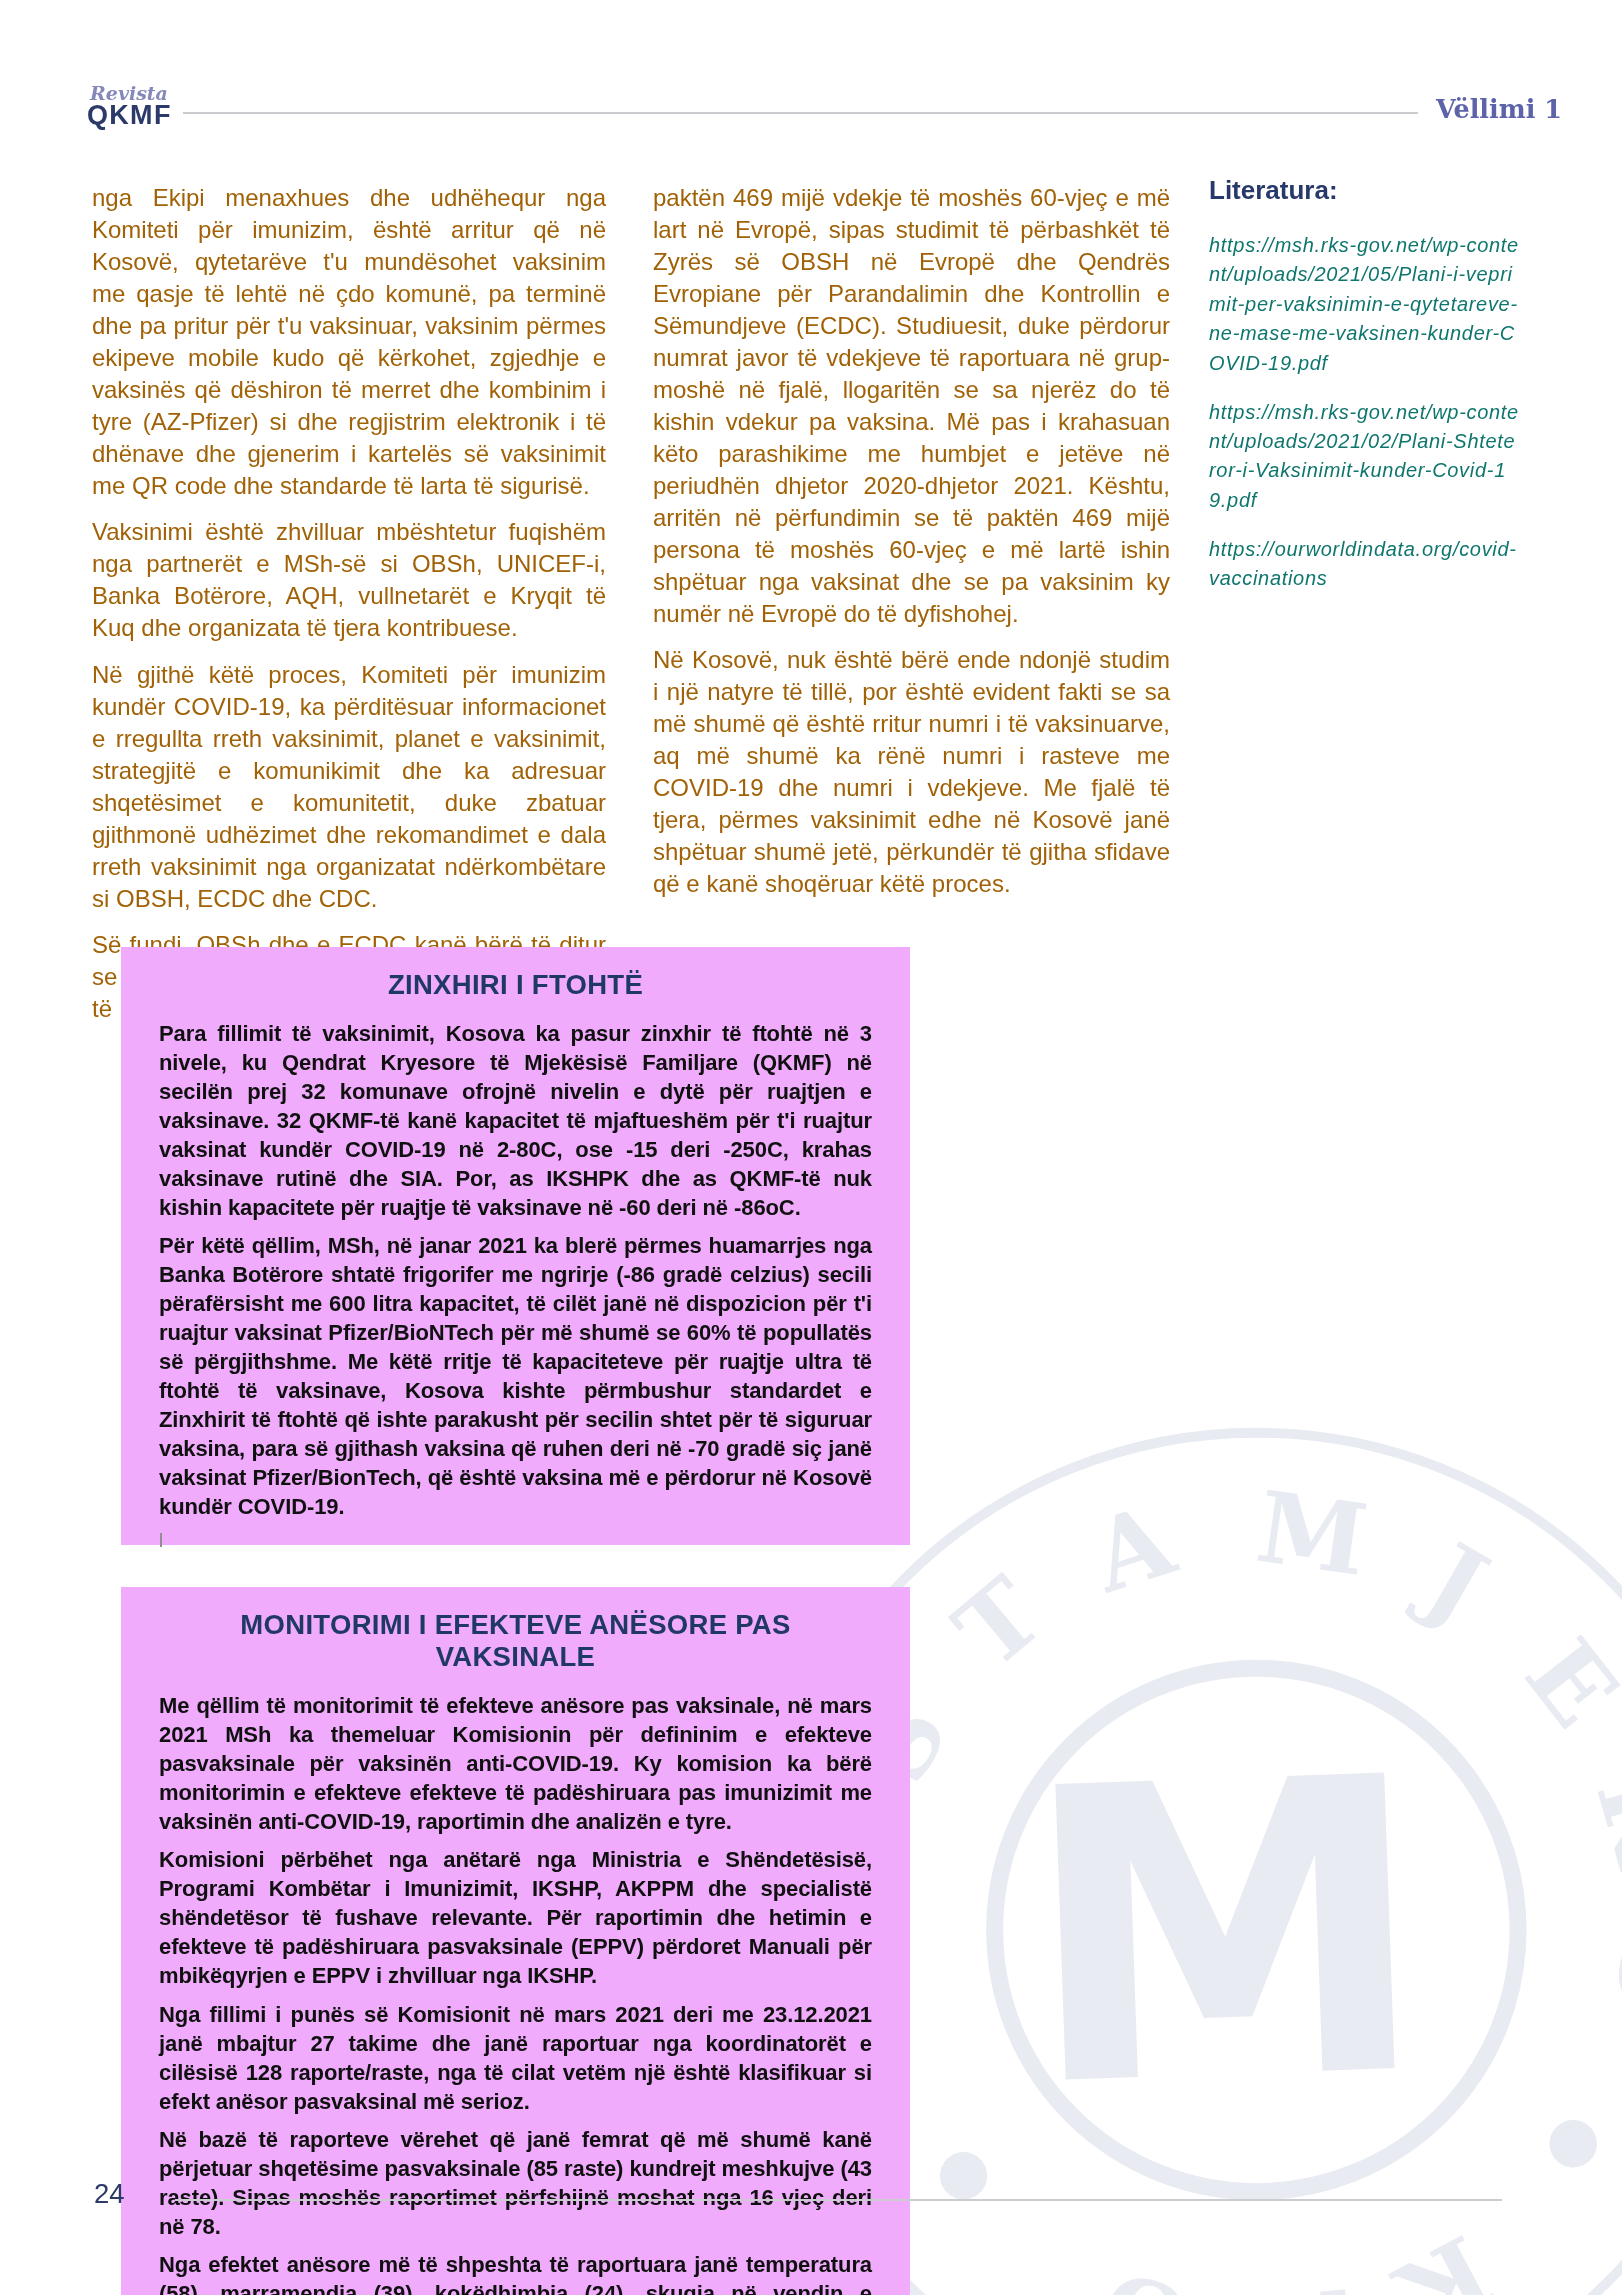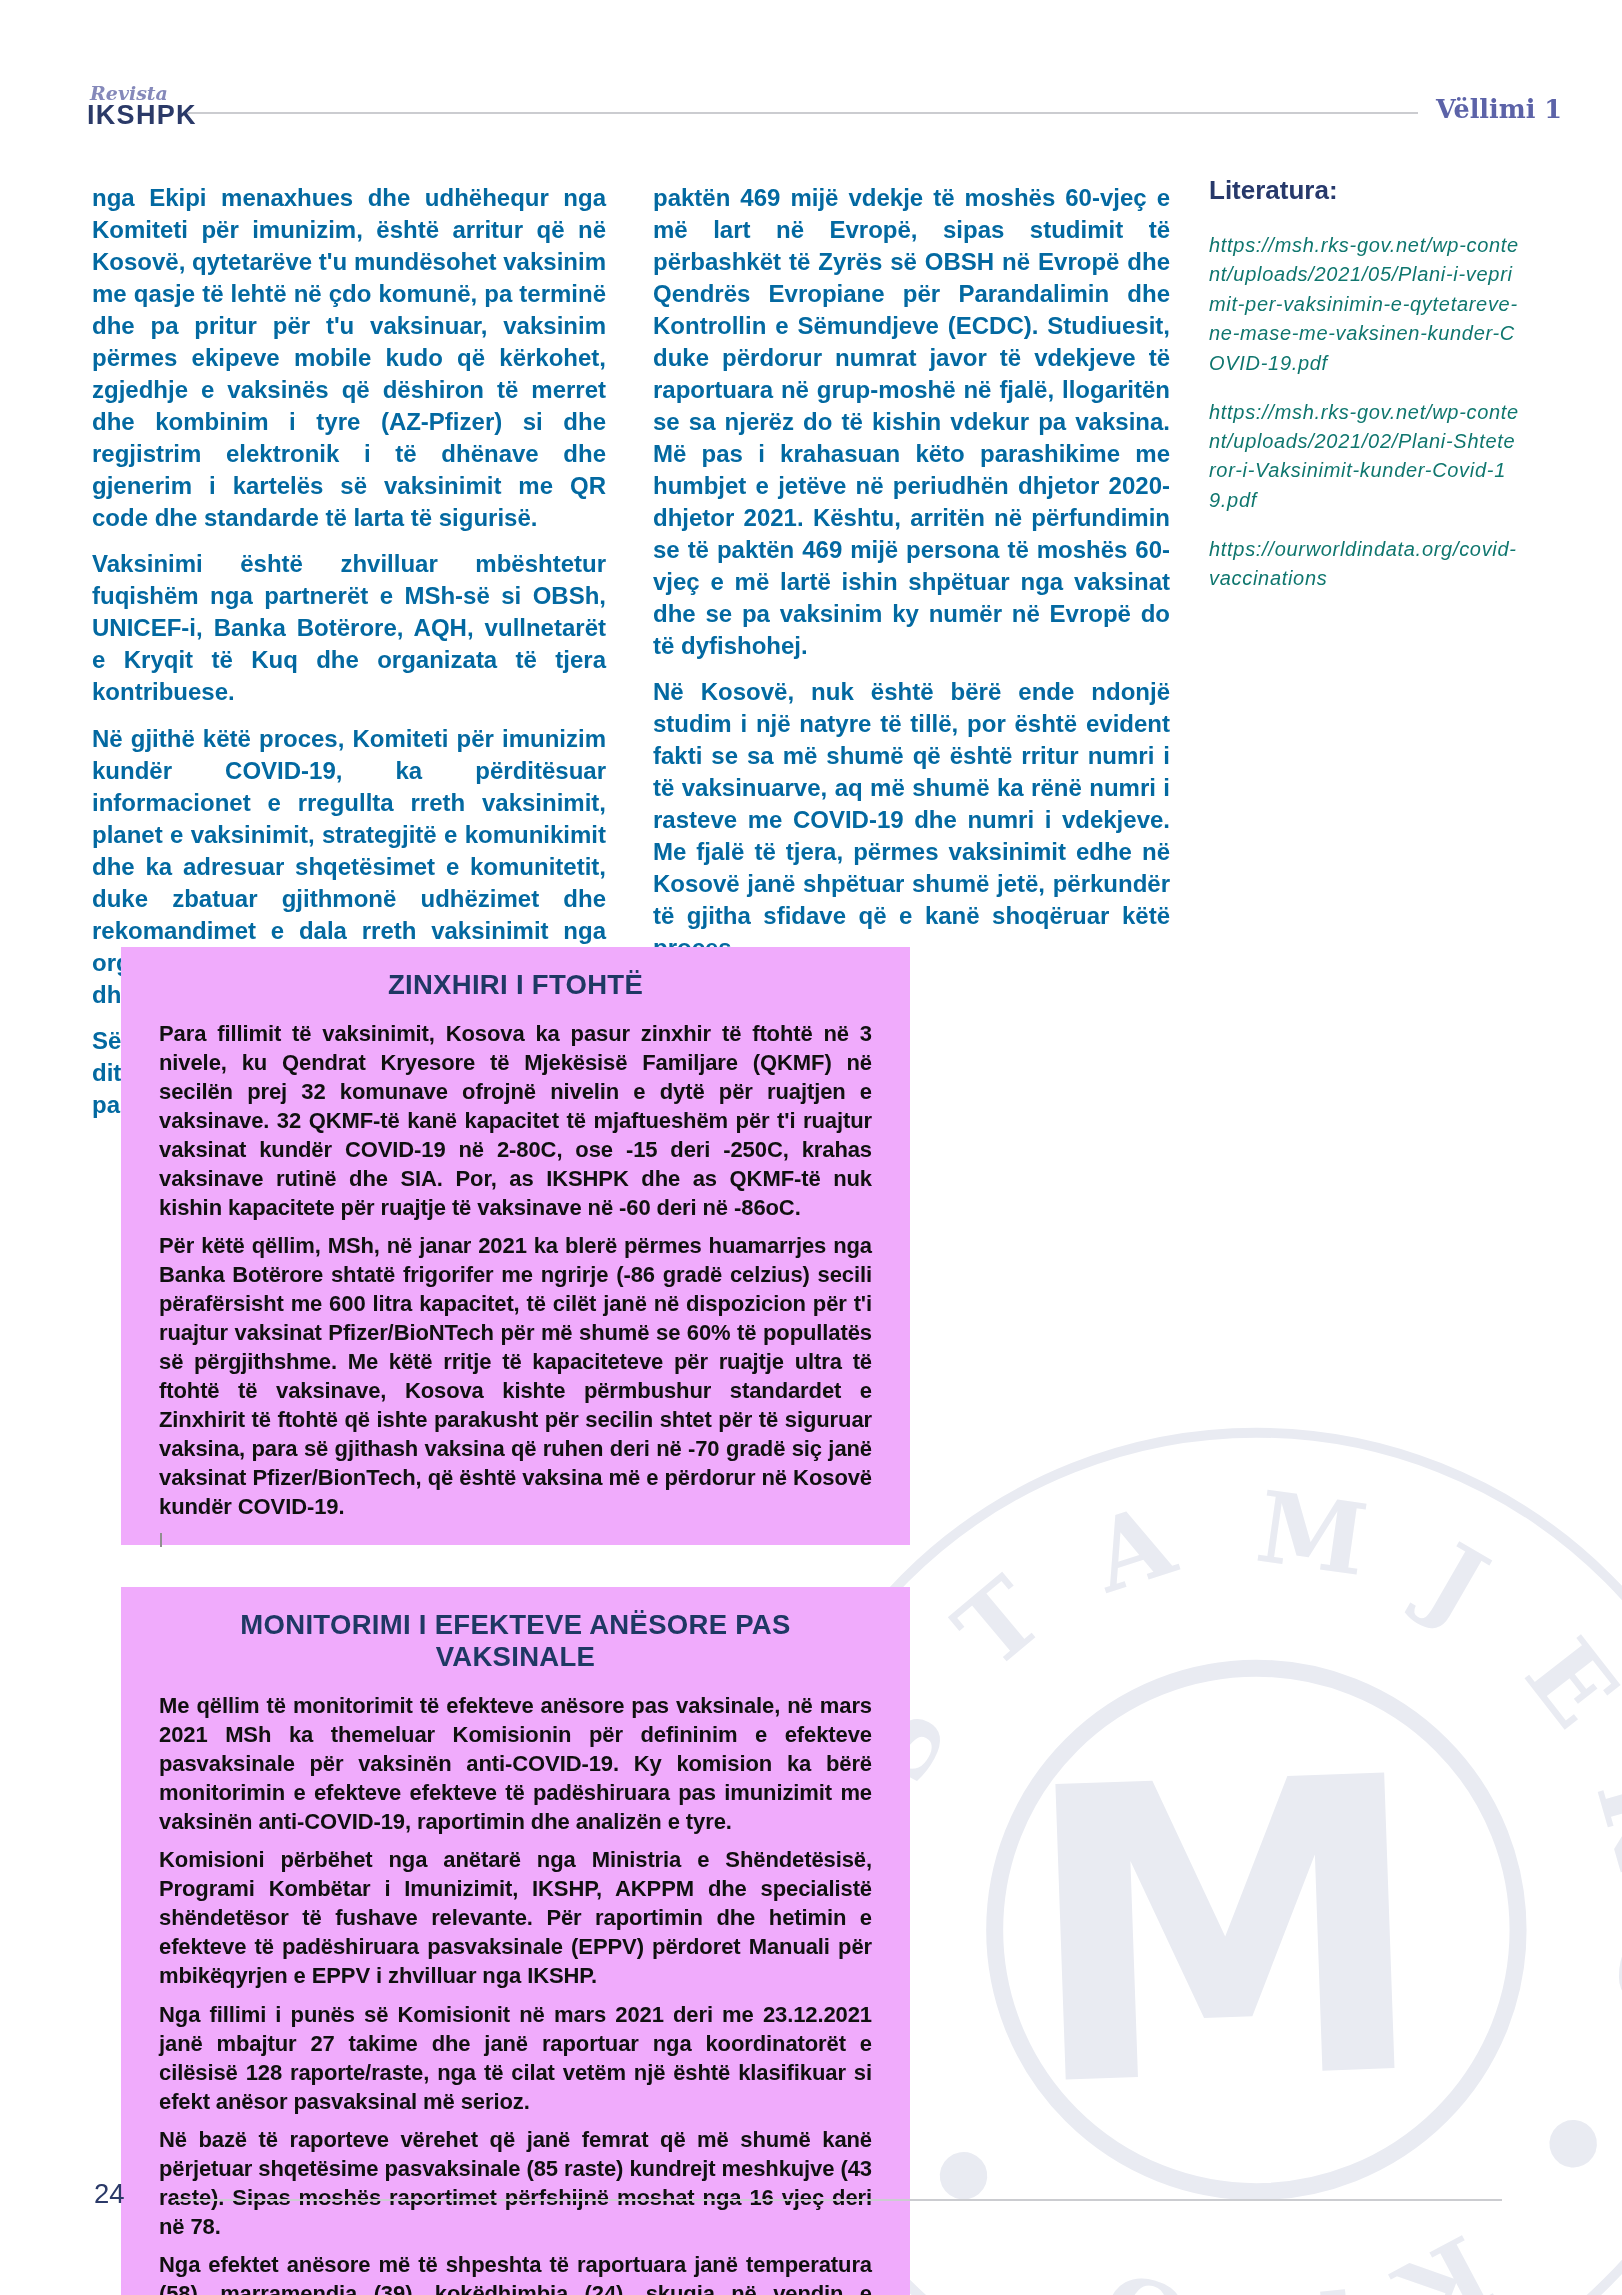--- a/index.html
+++ b/index.html
@@ -12,21 +12,21 @@
   
   .logo-script{position:absolute;left:90px;top:82px;font-family:"DejaVu Serif", serif;
      font-style:italic;font-weight:bold;font-size:19px;color:#8589ba;z-index:2;}
   .logo-main{position:absolute;left:87px;top:100px;font-size:27px;font-weight:800;
      letter-spacing:1.3px;color:#2b3a68;z-index:2;}
   .header-rule{position:absolute;left:183px;top:112px;width:1235px;height:2px;background:#cbccd0;z-index:1;}
   .volume{position:absolute;left:1436px;top:94px;font-family:"DejaVu Serif", serif;
      font-weight:bold;font-size:25.5px;color:#5c63a8;z-index:2;}
   
   .col{position:absolute;top:182px;font-size:24px;line-height:32px;text-align:justify;
-       color:#0369a1;z-index:1;font-weight:bold;}
+       color:#a16207;z-index:1;}
   .col p{margin:0 0 14.4px 0;}
   .col-1{left:92px;width:514px;}
   .col-2{left:653px;width:517px;}
   
   .literature{position:absolute;left:1209px;top:175px;width:313px;z-index:1;}
   .lit-heading{font-size:26px;font-weight:800;color:#27396b;margin:0 0 25px 0;}
   .lit-link{font-size:20px;line-height:29.4px;font-style:italic;color:#0f766e;
      letter-spacing:0.7px;word-break:break-all;margin:0 0 19.6px 0;}
   
   .info-box{position:absolute;left:121px;width:789px;background:#f0abfc;z-index:1;
@@ -64,21 +64,21 @@
       <text class="wm-ring-letter" font-size="95" transform="translate(2384,3263) rotate(124)">●</text>
       <text class="wm-ring-letter" transform="translate(2183,3444) rotate(152)">K</text>
       <text class="wm-ring-letter" transform="translate(1979,3507) rotate(174)">M</text>
       <text class="wm-ring-letter" transform="translate(1765,3488) rotate(196)">O</text>
       <text class="wm-ring-letter" font-size="95" transform="translate(1491,3310) rotate(230)">●</text>
     </g>
     <text class="wm-monogram" x="1880" y="3170" font-size="620" text-anchor="middle" transform="rotate(-2 1880 3170)">M</text>
   </svg>
 
   <div class="logo-script">Revista</div>
-  <div class="logo-main">IKSHPK</div>
+  <div class="logo-main">QKMF</div>
   <div class="header-rule"></div>
   <div class="volume">Vëllimi 1</div>
 
   <div class="col col-1">
     <p>nga Ekipi menaxhues dhe udhëhequr nga Komiteti për imunizim, është arritur që në Kosovë, qytetarëve t'u mundësohet vaksinim me qasje të lehtë në çdo komunë, pa terminë dhe pa pritur për t'u vaksinuar, vaksinim përmes ekipeve mobile kudo që kërkohet, zgjedhje e vaksinës që dëshiron të merret dhe kombinim i tyre (AZ-Pfizer) si dhe regjistrim elektronik i të dhënave dhe gjenerim i kartelës së vaksinimit me QR code dhe standarde të larta të sigurisë.</p>
     <p>Vaksinimi është zhvilluar mbështetur fuqishëm nga partnerët e MSh-së si OBSh, UNICEF-i, Banka Botërore, AQH, vullnetarët e Kryqit të Kuq dhe organizata të tjera kontribuese.</p>
     <p>Në gjithë këtë proces, Komiteti për imunizim kundër COVID-19, ka përditësuar informacionet e rregullta rreth vaksinimit, planet e vaksinimit, strategjitë e komunikimit dhe ka adresuar shqetësimet e komunitetit, duke zbatuar gjithmonë udhëzimet dhe rekomandimet e dala rreth vaksinimit nga organizatat ndërkombëtare si OBSH, ECDC dhe CDC.</p>
     <p>Së fundi, OBSh dhe e ECDC kanë bërë të ditur se vaksinimi kundër COVID-19 ka parandaluar të</p>
   </div>
 

